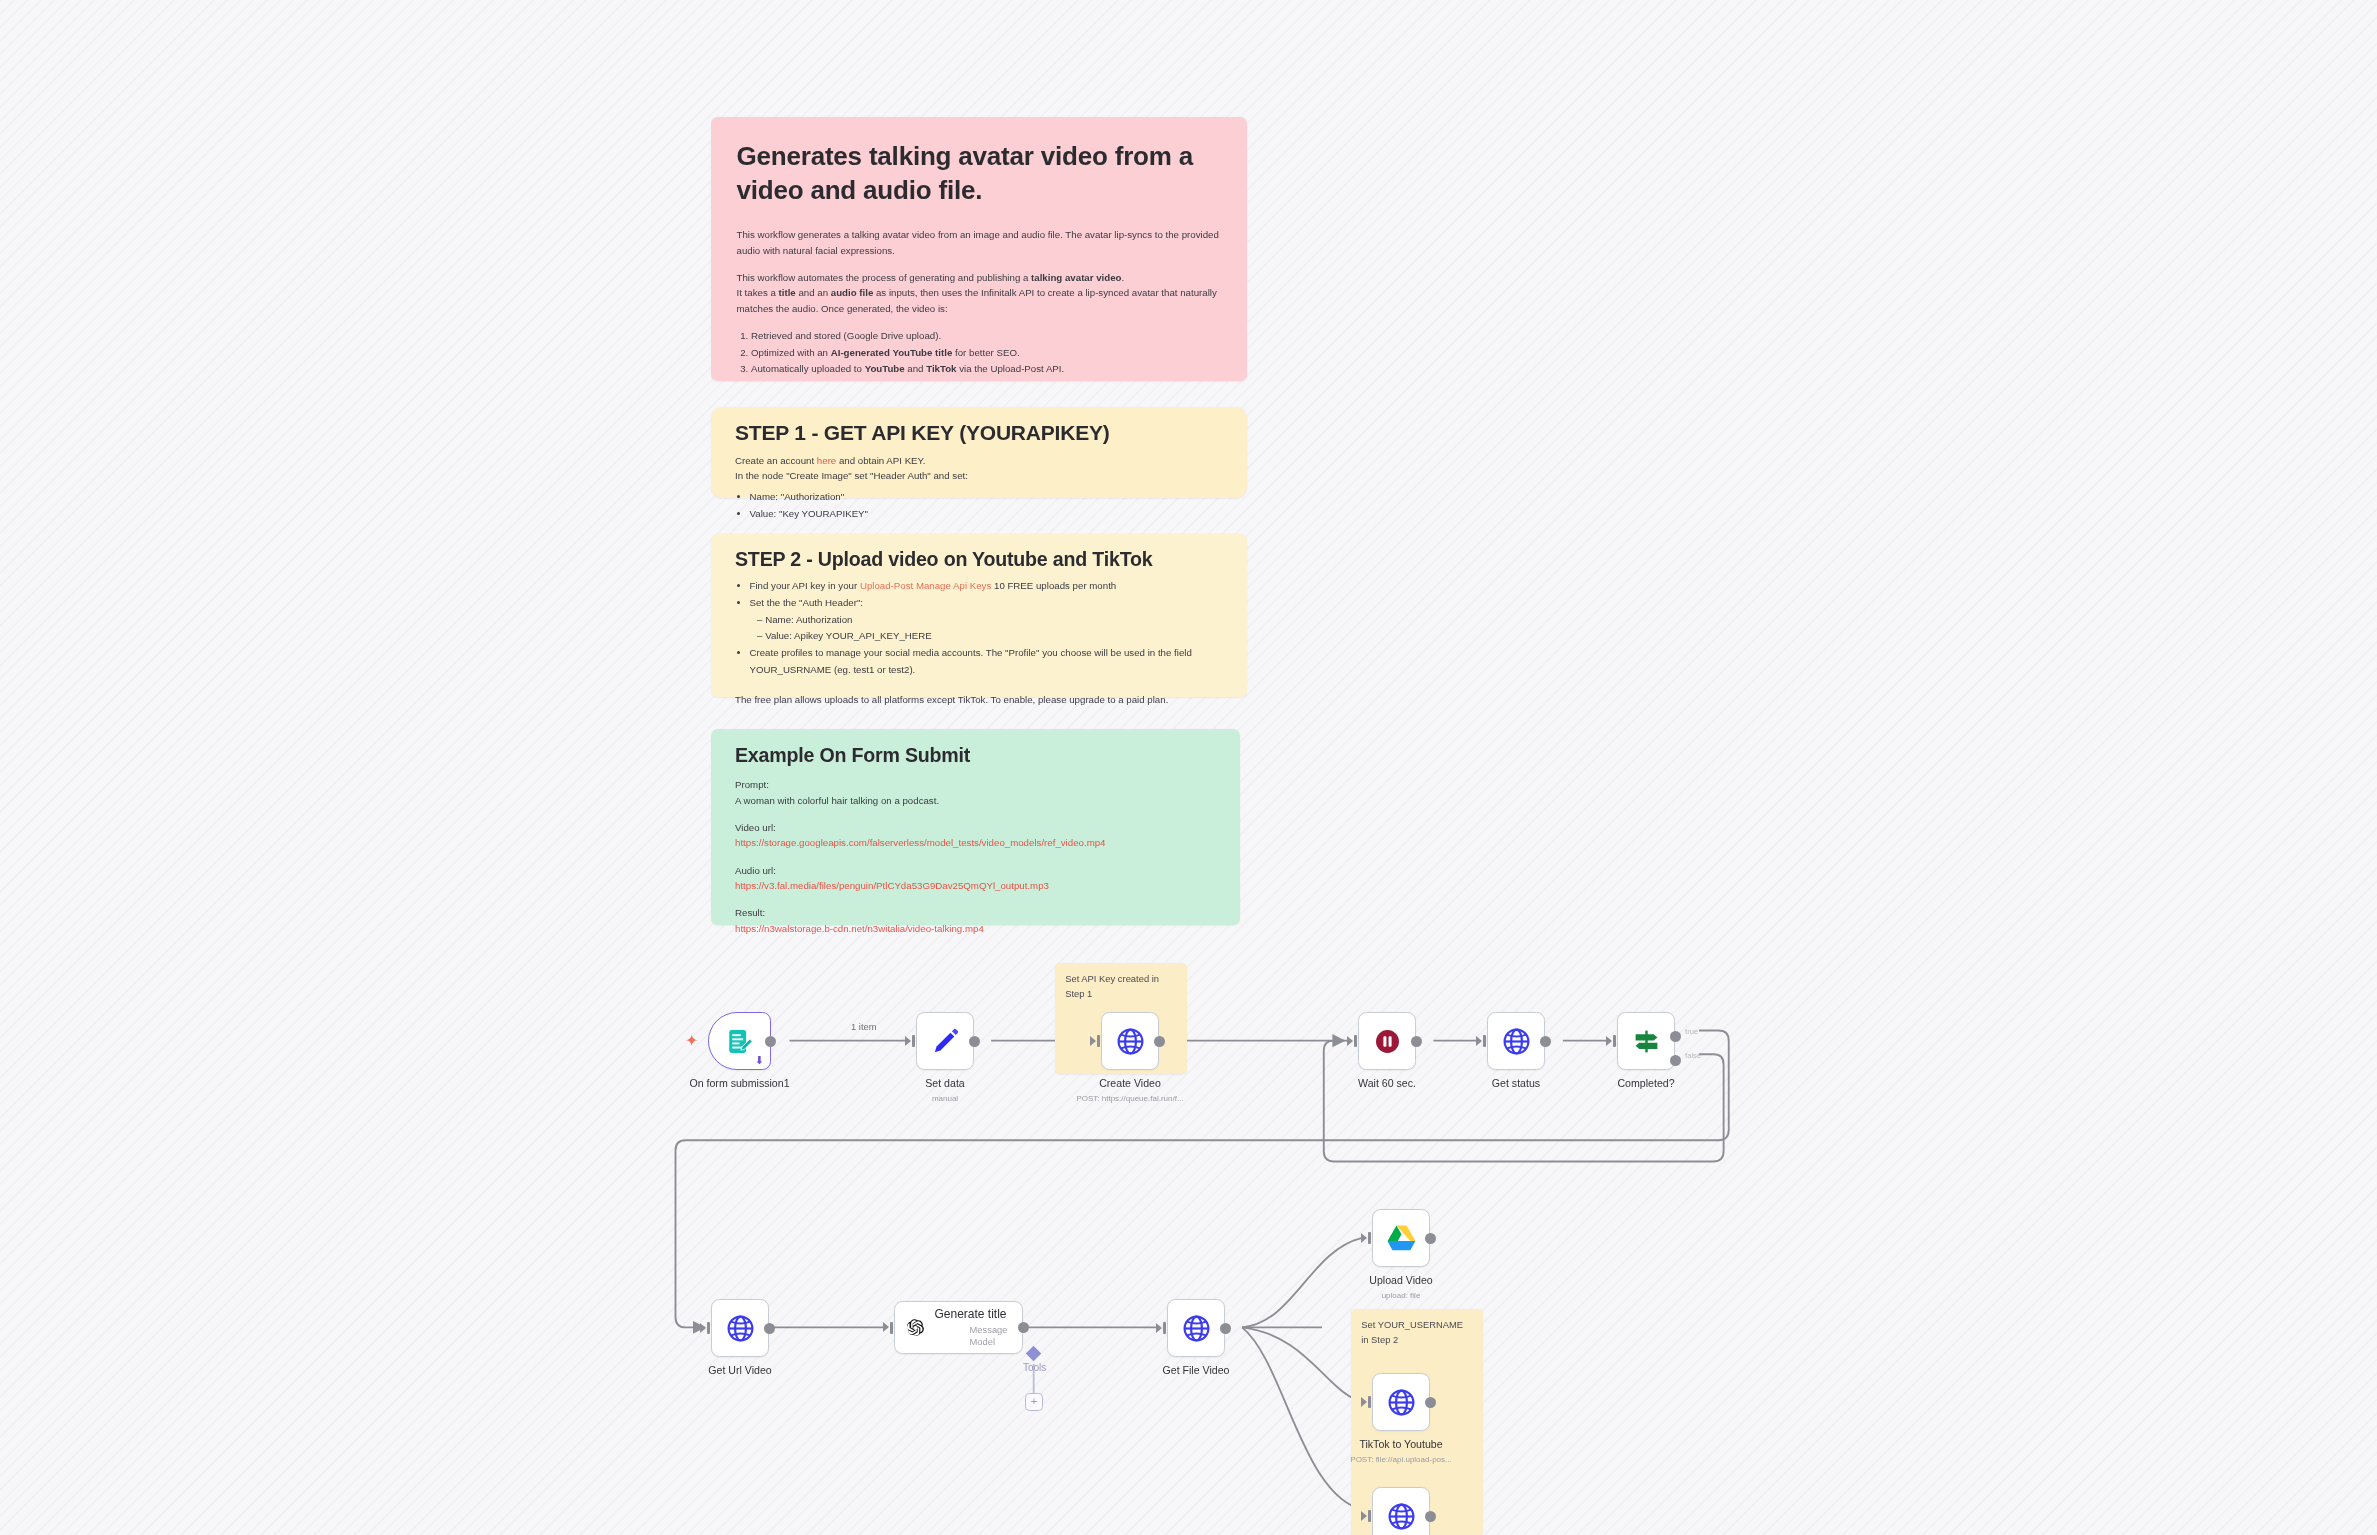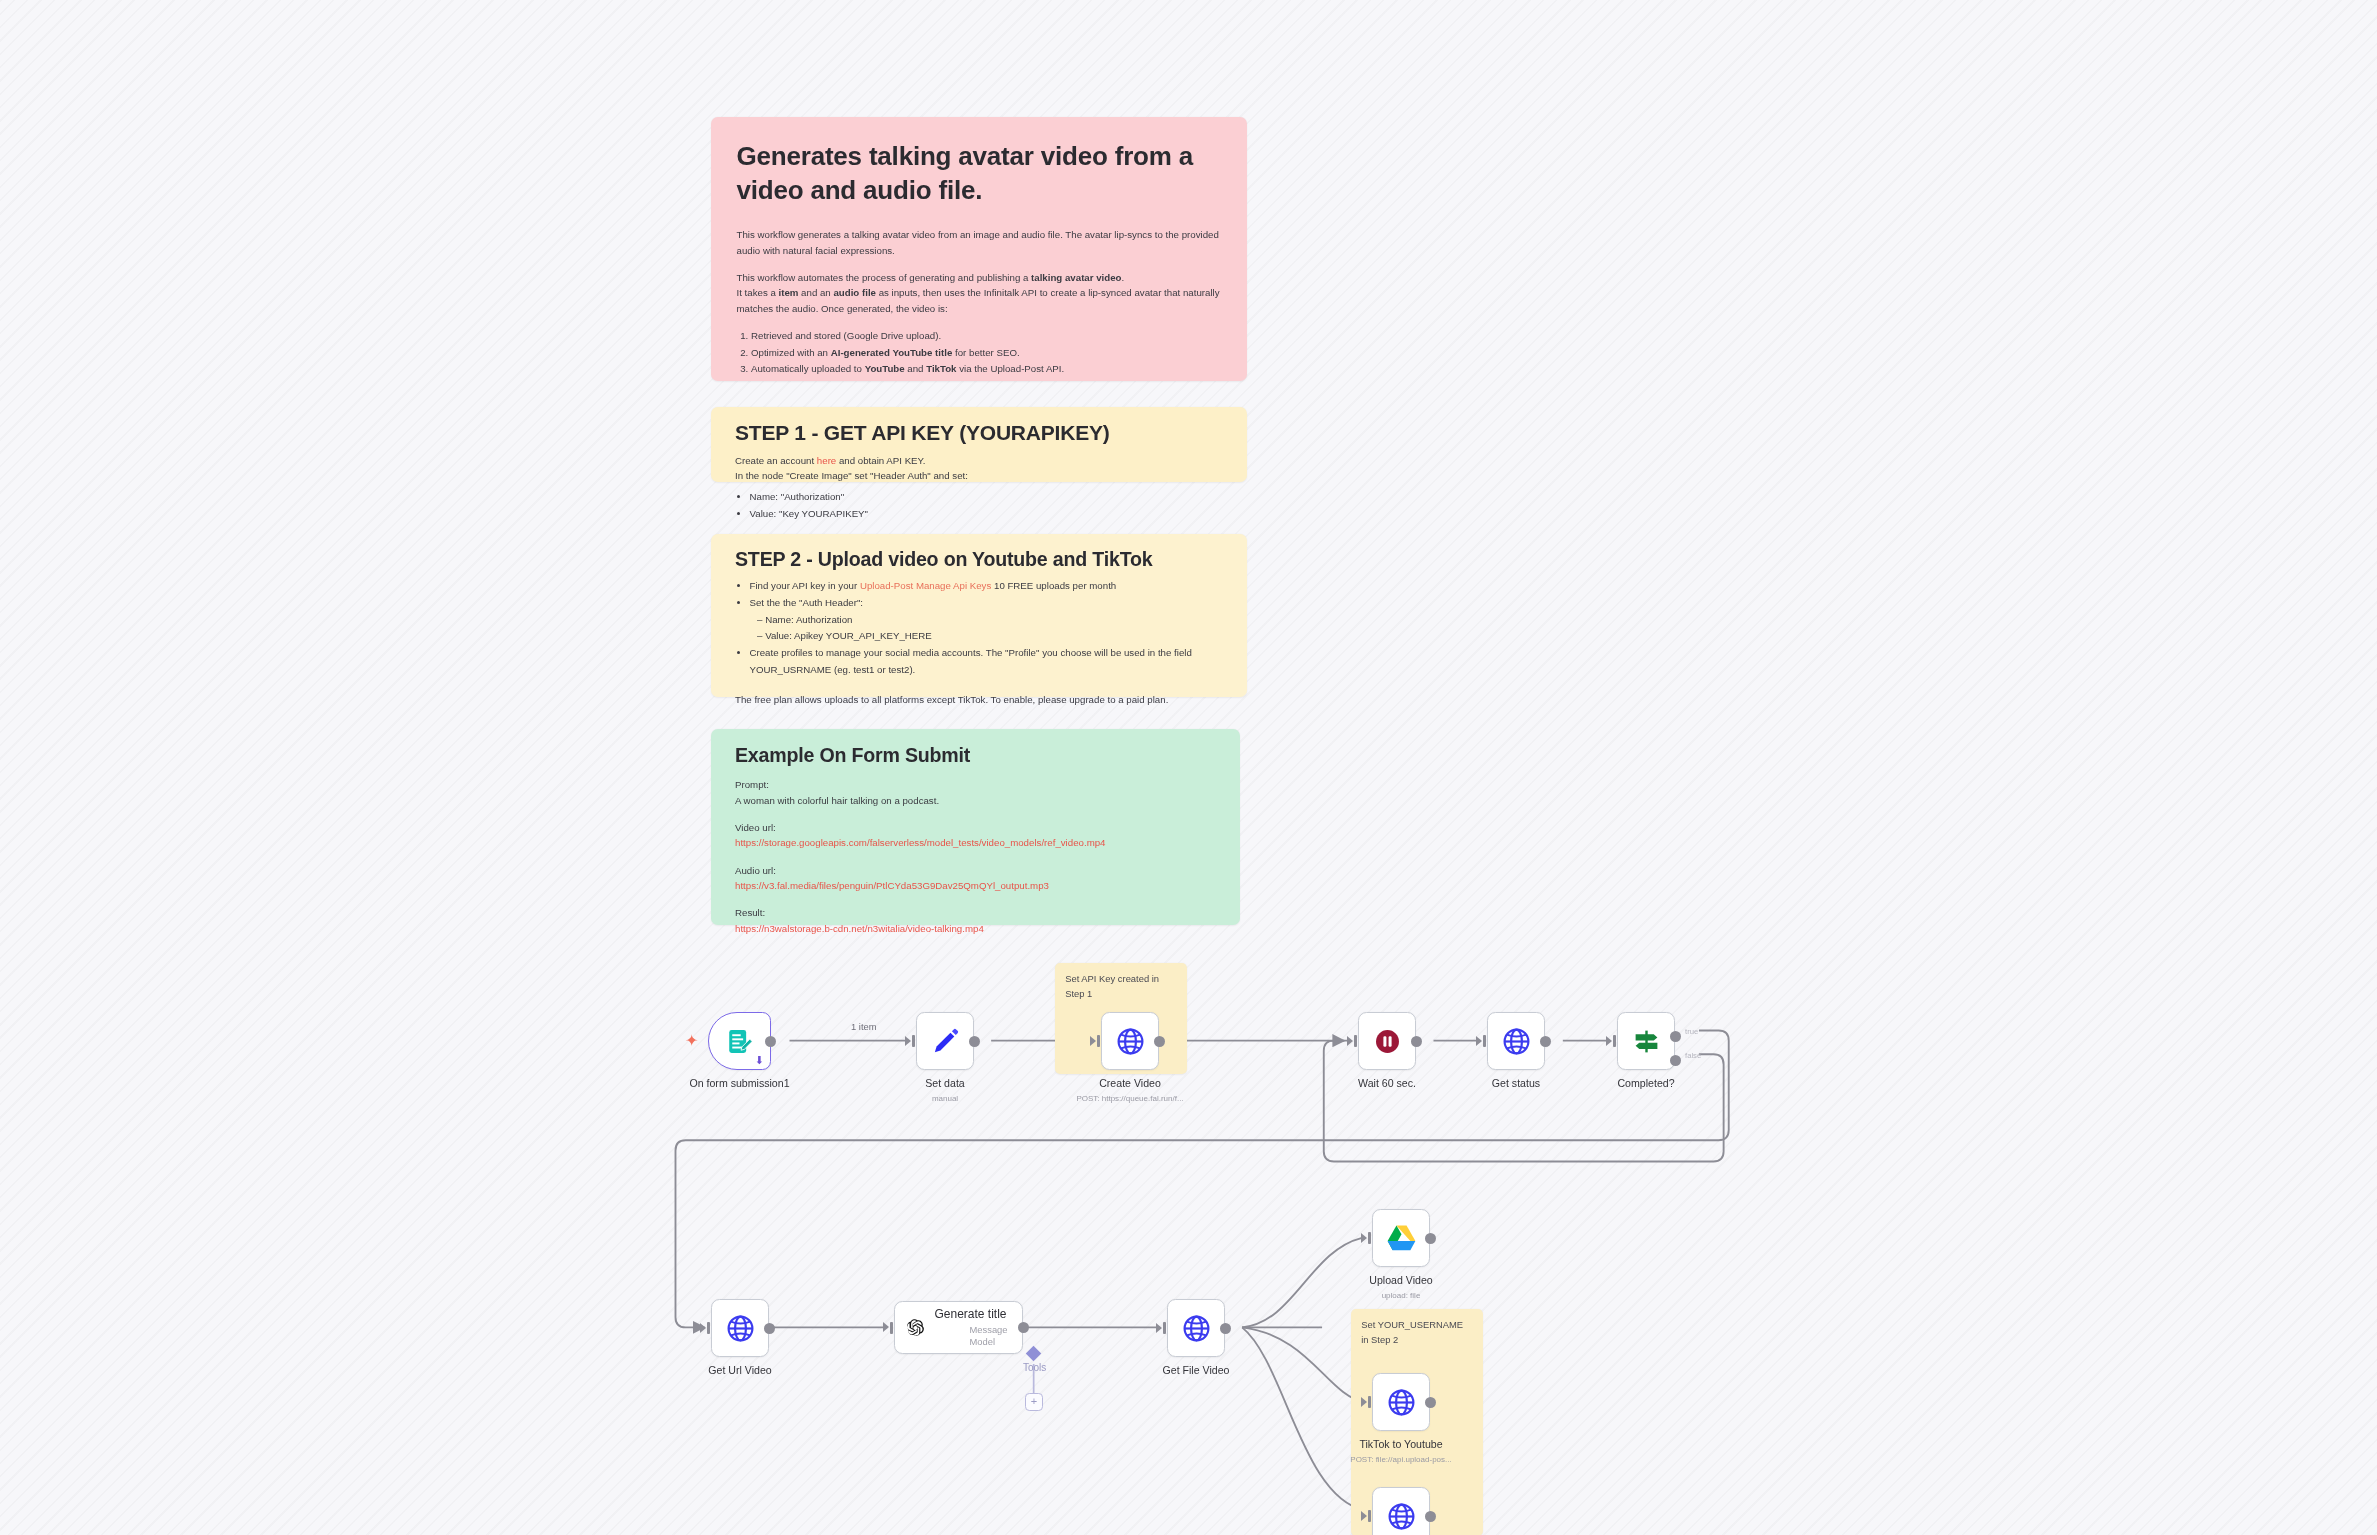--- a/index.html
+++ b/index.html
@@ -123,30 +123,30 @@
   </svg>
 
   <div class="sticky pink" style="left:711px; top:117px; width:536px; height:264px; padding:22px 25.5px 17px 25.5px;">
     <div class="st-h1">Generates talking avatar video from a video and audio file.</div>
     <div class="spacer"></div>
     <div class="st-p" style="margin-top:10.2px;">This workflow generates a talking avatar video from an image and audio file. The avatar lip-syncs to the provided audio with natural facial expressions.</div>
     <div class="st-p" style="margin-top:12px;">
       This workflow automates the process of generating and publishing a <b>talking avatar video</b>.
     </div>
     <div class="st-p">
-      It takes a <b>item</b> and an <b>audio file</b> as inputs, then uses the Infinitalk API to create a lip-synced avatar that naturally matches the audio. Once generated, the video is:
+      It takes a <b>title</b> and an <b>audio file</b> as inputs, then uses the Infinitalk API to create a lip-synced avatar that naturally matches the audio. Once generated, the video is:
     </div>
     <ol class="st-ol" style="margin-top:12px;">
       <li>Retrieved and stored (Google Drive upload).</li>
       <li>Optimized with an <b>AI-generated YouTube title</b> for better SEO.</li>
       <li>Automatically uploaded to <b>YouTube</b> and <b>TikTok</b> via the Upload-Post API.</li>
     </ol>
   </div>
 
-  <div class="sticky yellow" style="left:711px; top:407px; width:536px; height:75px; padding:13.6px 24px;">
+  <div class="sticky yellow" style="left:711px; top:407px; width:536px; height:91px; padding:13.6px 24px;border-radius:11px;">
     <div class="st-h2">STEP 1 - GET API KEY (YOURAPIKEY)</div>
     <div class="st-p" style="margin-top:8.5px;">
       <span>Create an account </span><span class="lk-red">here</span><span> and obtain API KEY.</span>
     </div>
     <div class="st-p">In the node "Create Image" set "Header Auth" and set:</div>
     <ul class="st-ul" style="margin-top:5.1px;">
       <li>Name: "Authorization"</li>
       <li>Value: "Key YOURAPIKEY"</li>
     </ul>
   </div>

